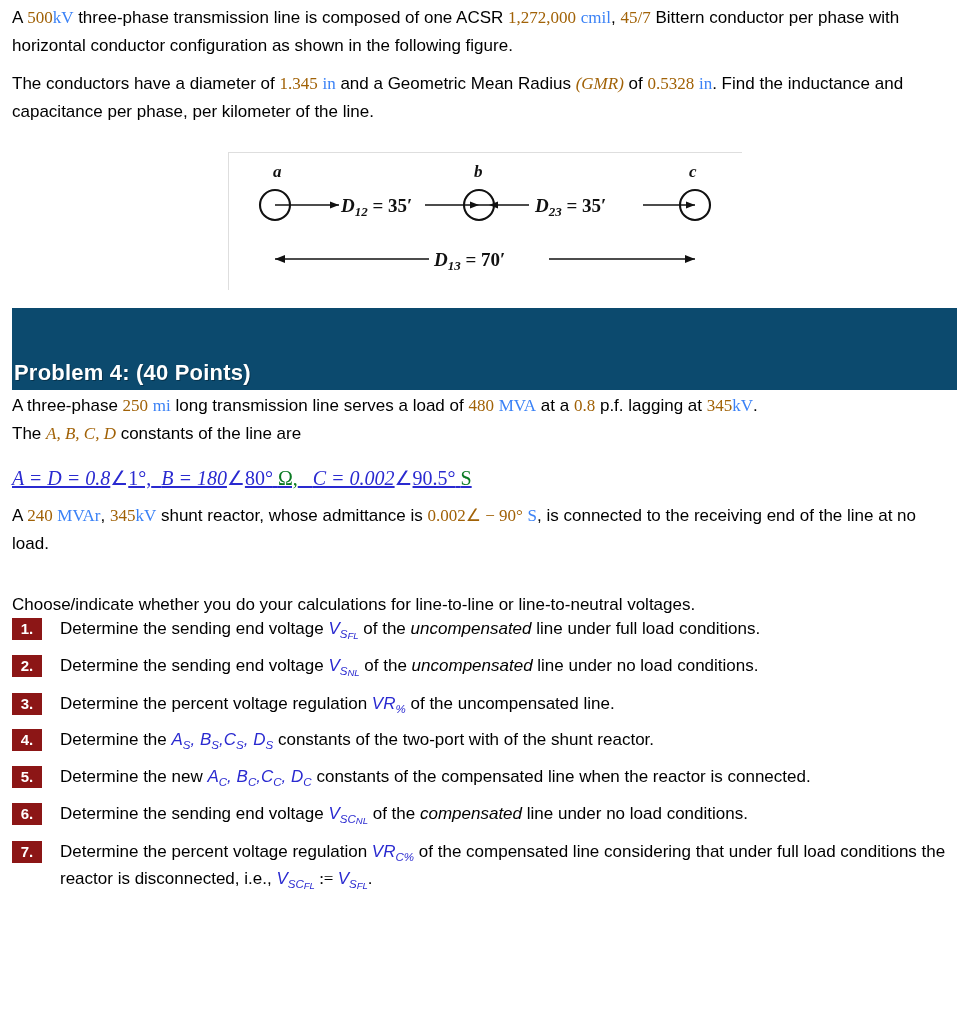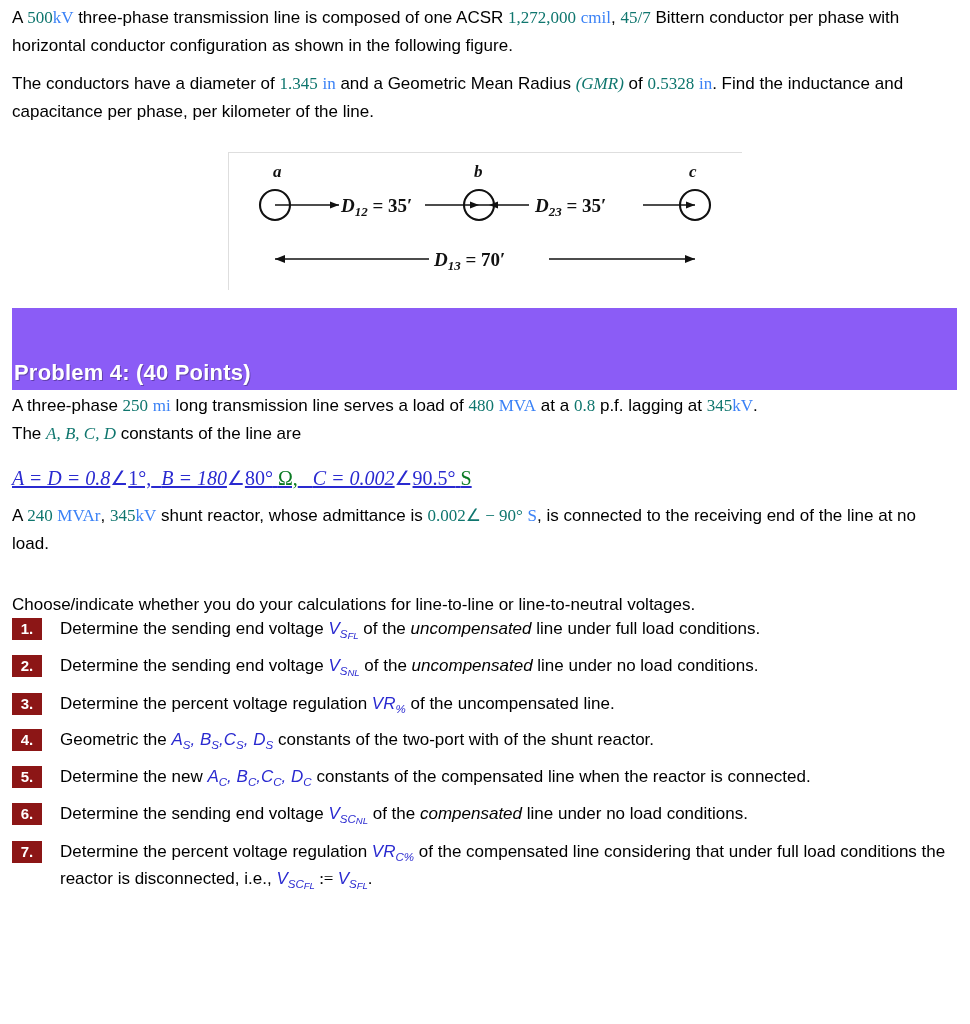--- a/index.html
+++ b/index.html
@@ -11,21 +11,21 @@
     width: 970px;
     height: 1024px;
     font-family: "Liberation Sans", sans-serif;
     color: #000000;
     font-size: 17px;
     position: relative;
     overflow: hidden;
   }
 
   
-  .blue   { color: #0f766e; font-family: "Liberation Serif", serif; }
+  .blue   { color: #a16207; font-family: "Liberation Serif", serif; }
   .green  { color: #3b82f6; font-family: "Liberation Serif", serif; }
   .ital   { font-style: italic; }
   .serif  { font-family: "Liberation Serif", serif; }
   .mathv  { color: #2a2ad0; font-family: Liberation Sans, sans-serif; font-style: italic; }
   .sub    { font-size: 0.68em; vertical-align: -0.32em; font-style: italic; }
   .subsub { font-size: 0.56em; vertical-align: -0.55em; font-style: italic; }
 
   
   .para {
     margin: 0;
@@ -48,21 +48,21 @@
   }
   .figure-wrap svg { display: block; }
 
   
   .banner {
     position: absolute;
     top: 308px;
     left: 12px;
     width: 945px;
     height: 82px;
-    background: #8b5cf6;
+    background: #0c4a6e;
     box-sizing: border-box;
   }
   .banner-title {
     position: absolute;
     left: 2px;
     bottom: 4px;
     color: #ffffff;
     font-size: 22px;
     font-weight: bold;
     letter-spacing: 0.2px;
@@ -179,21 +179,21 @@
     <span class="task-text"><span>Determine the sending end voltage </span><span class="mathv"><span>V</span><span class="sub">S</span><span class="subsub">NL</span></span><span> of the </span><span class="ital">uncompensated</span><span> line under no load conditions.</span></span>
   </div>
 
   <div class="task">
     <span class="task-num">3.</span>
     <span class="task-text"><span>Determine the percent voltage regulation </span><span class="mathv"><span>VR</span><span class="sub">%</span></span><span> of the uncompensated line.</span></span>
   </div>
 
   <div class="task">
     <span class="task-num">4.</span>
-    <span class="task-text"><span>Geometric the </span><span class="mathv"><span>A<span class="sub">S</span>,</span>
+    <span class="task-text"><span>Determine the </span><span class="mathv"><span>A<span class="sub">S</span>,</span>
         <span>B<span class="sub">S</span>,</span><span>C<span class="sub">S</span>,</span>
         <span>D<span class="sub">S</span></span></span><span> constants of the two-port with of the shunt reactor.</span></span>
   </div>
 
   <div class="task">
     <span class="task-num">5.</span>
     <span class="task-text"><span>Determine the new </span><span class="mathv"><span>A<span class="sub">C</span>,</span>
         <span>B<span class="sub">C</span>,</span><span>C<span class="sub">C</span>,</span>
         <span>D<span class="sub">C</span></span></span><span> constants of the compensated line when the reactor is connected.</span></span>
   </div>

